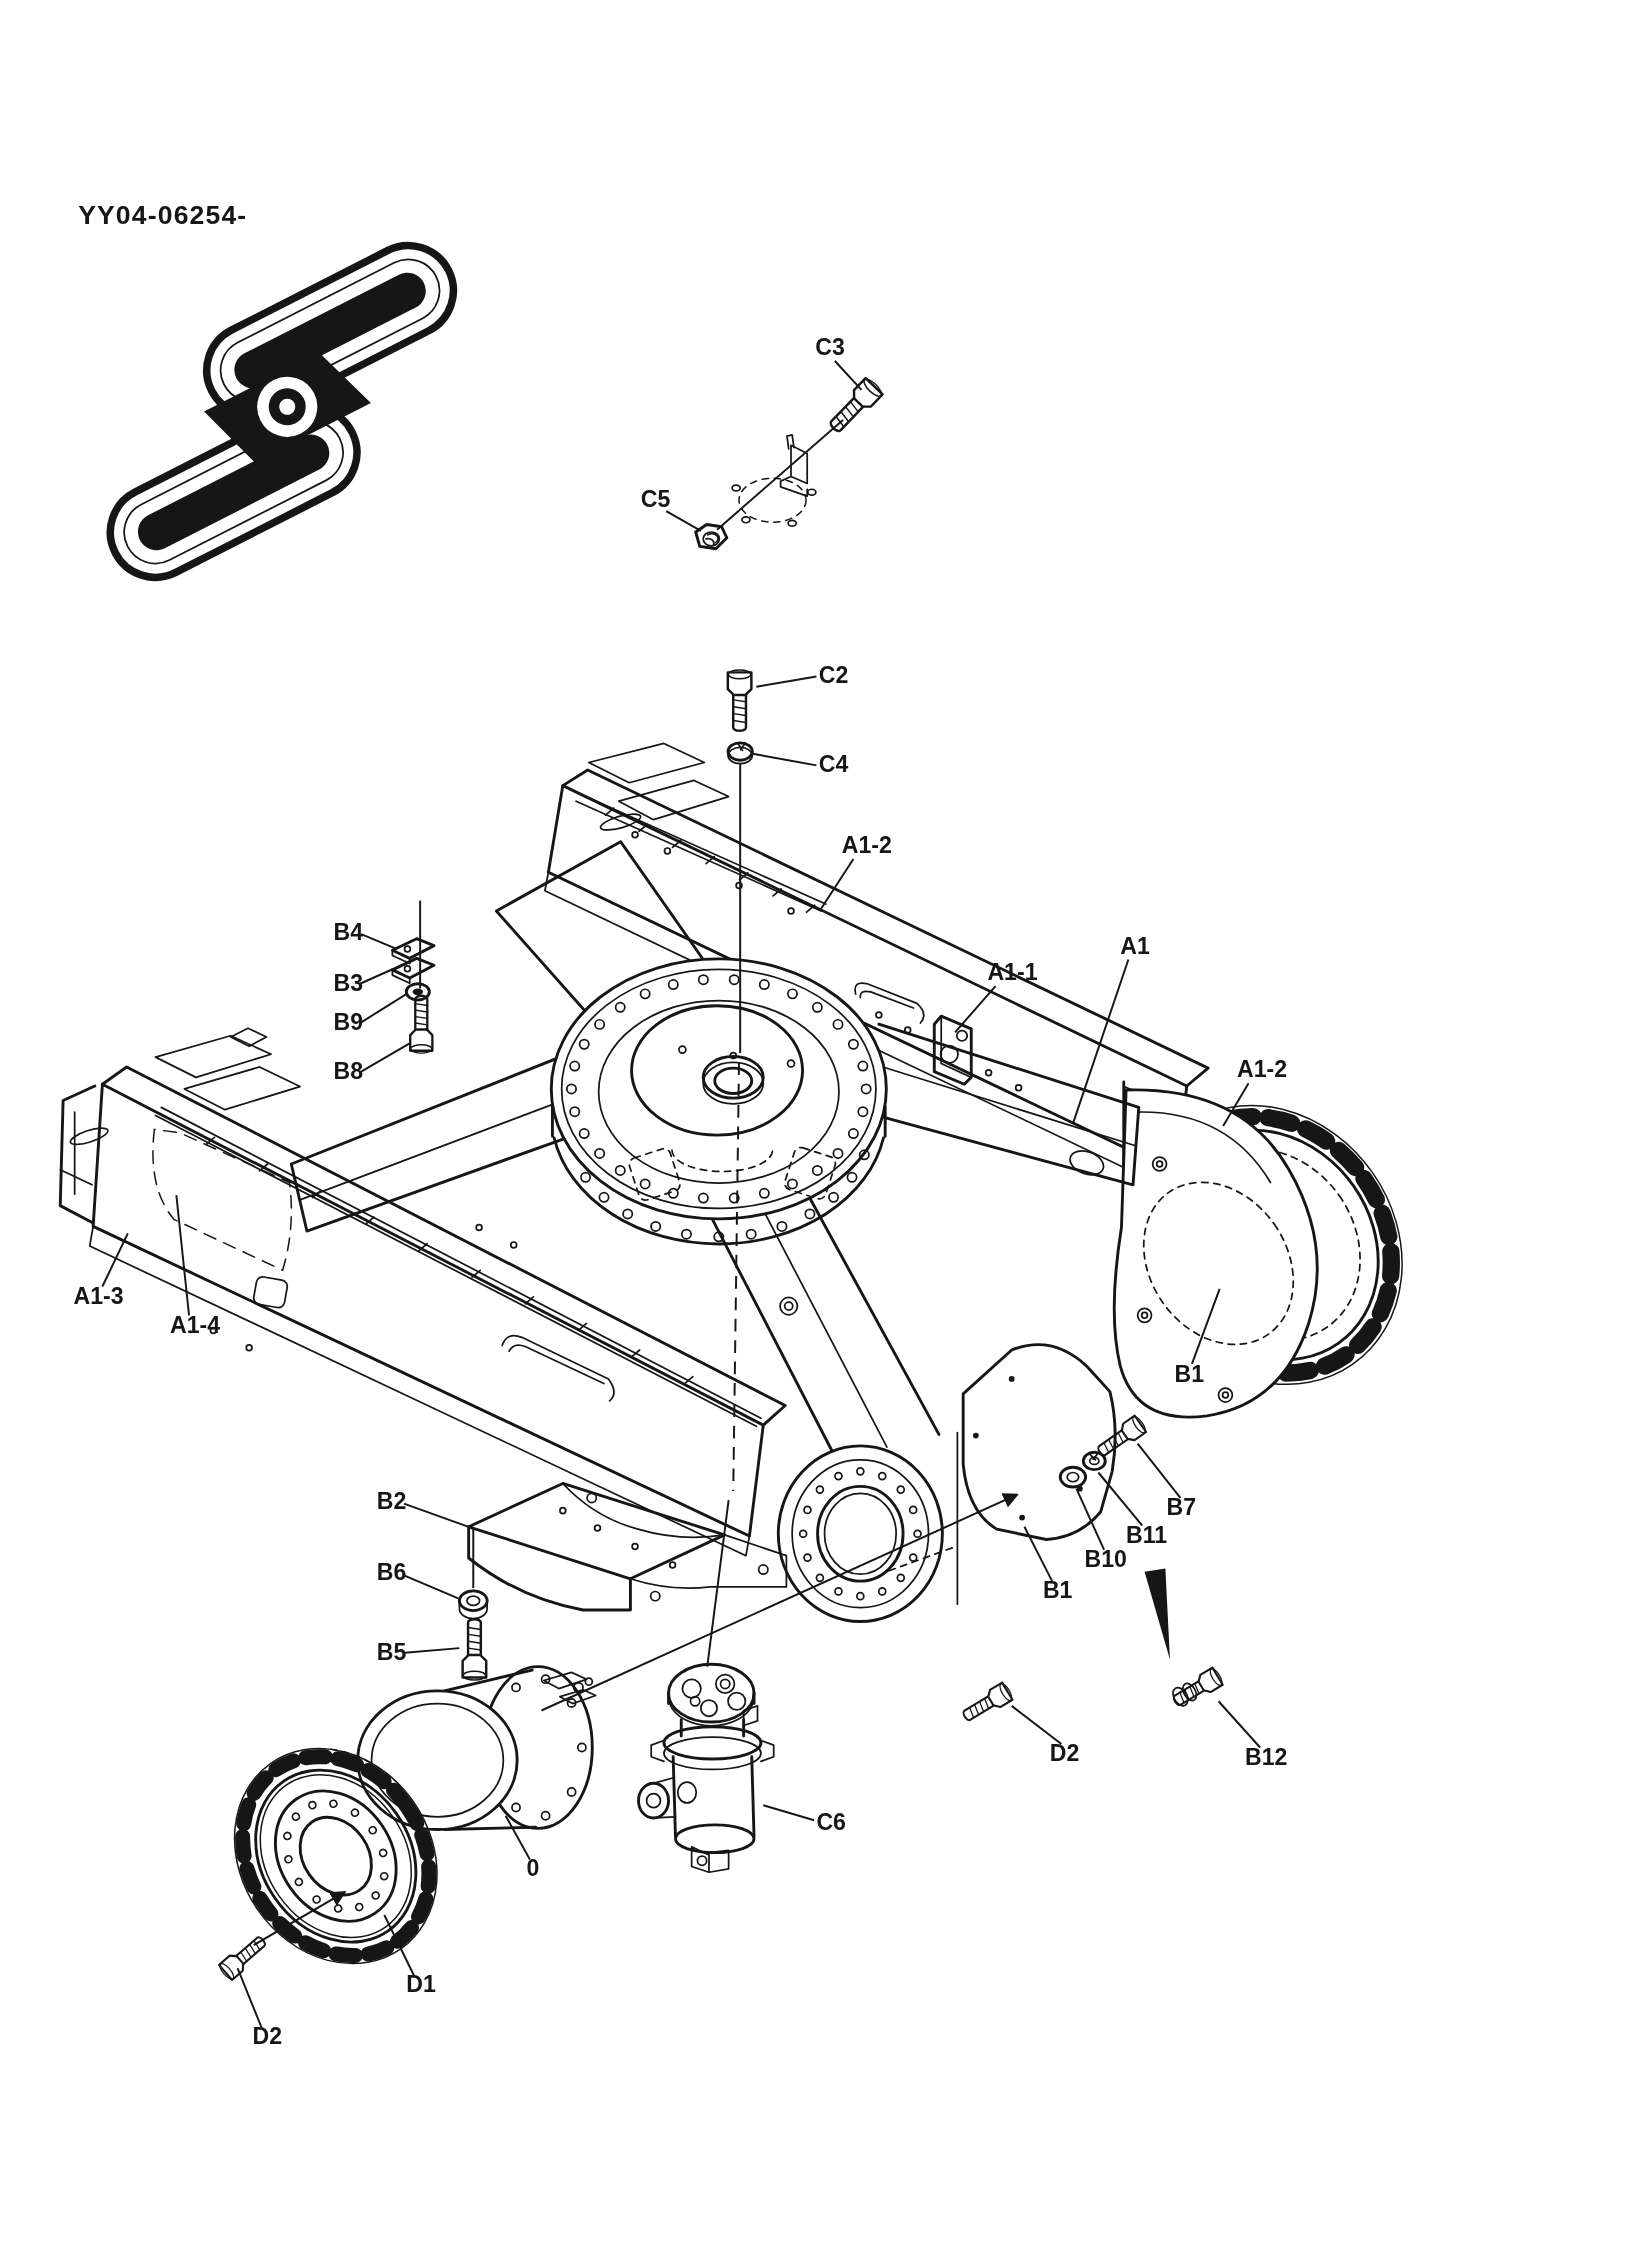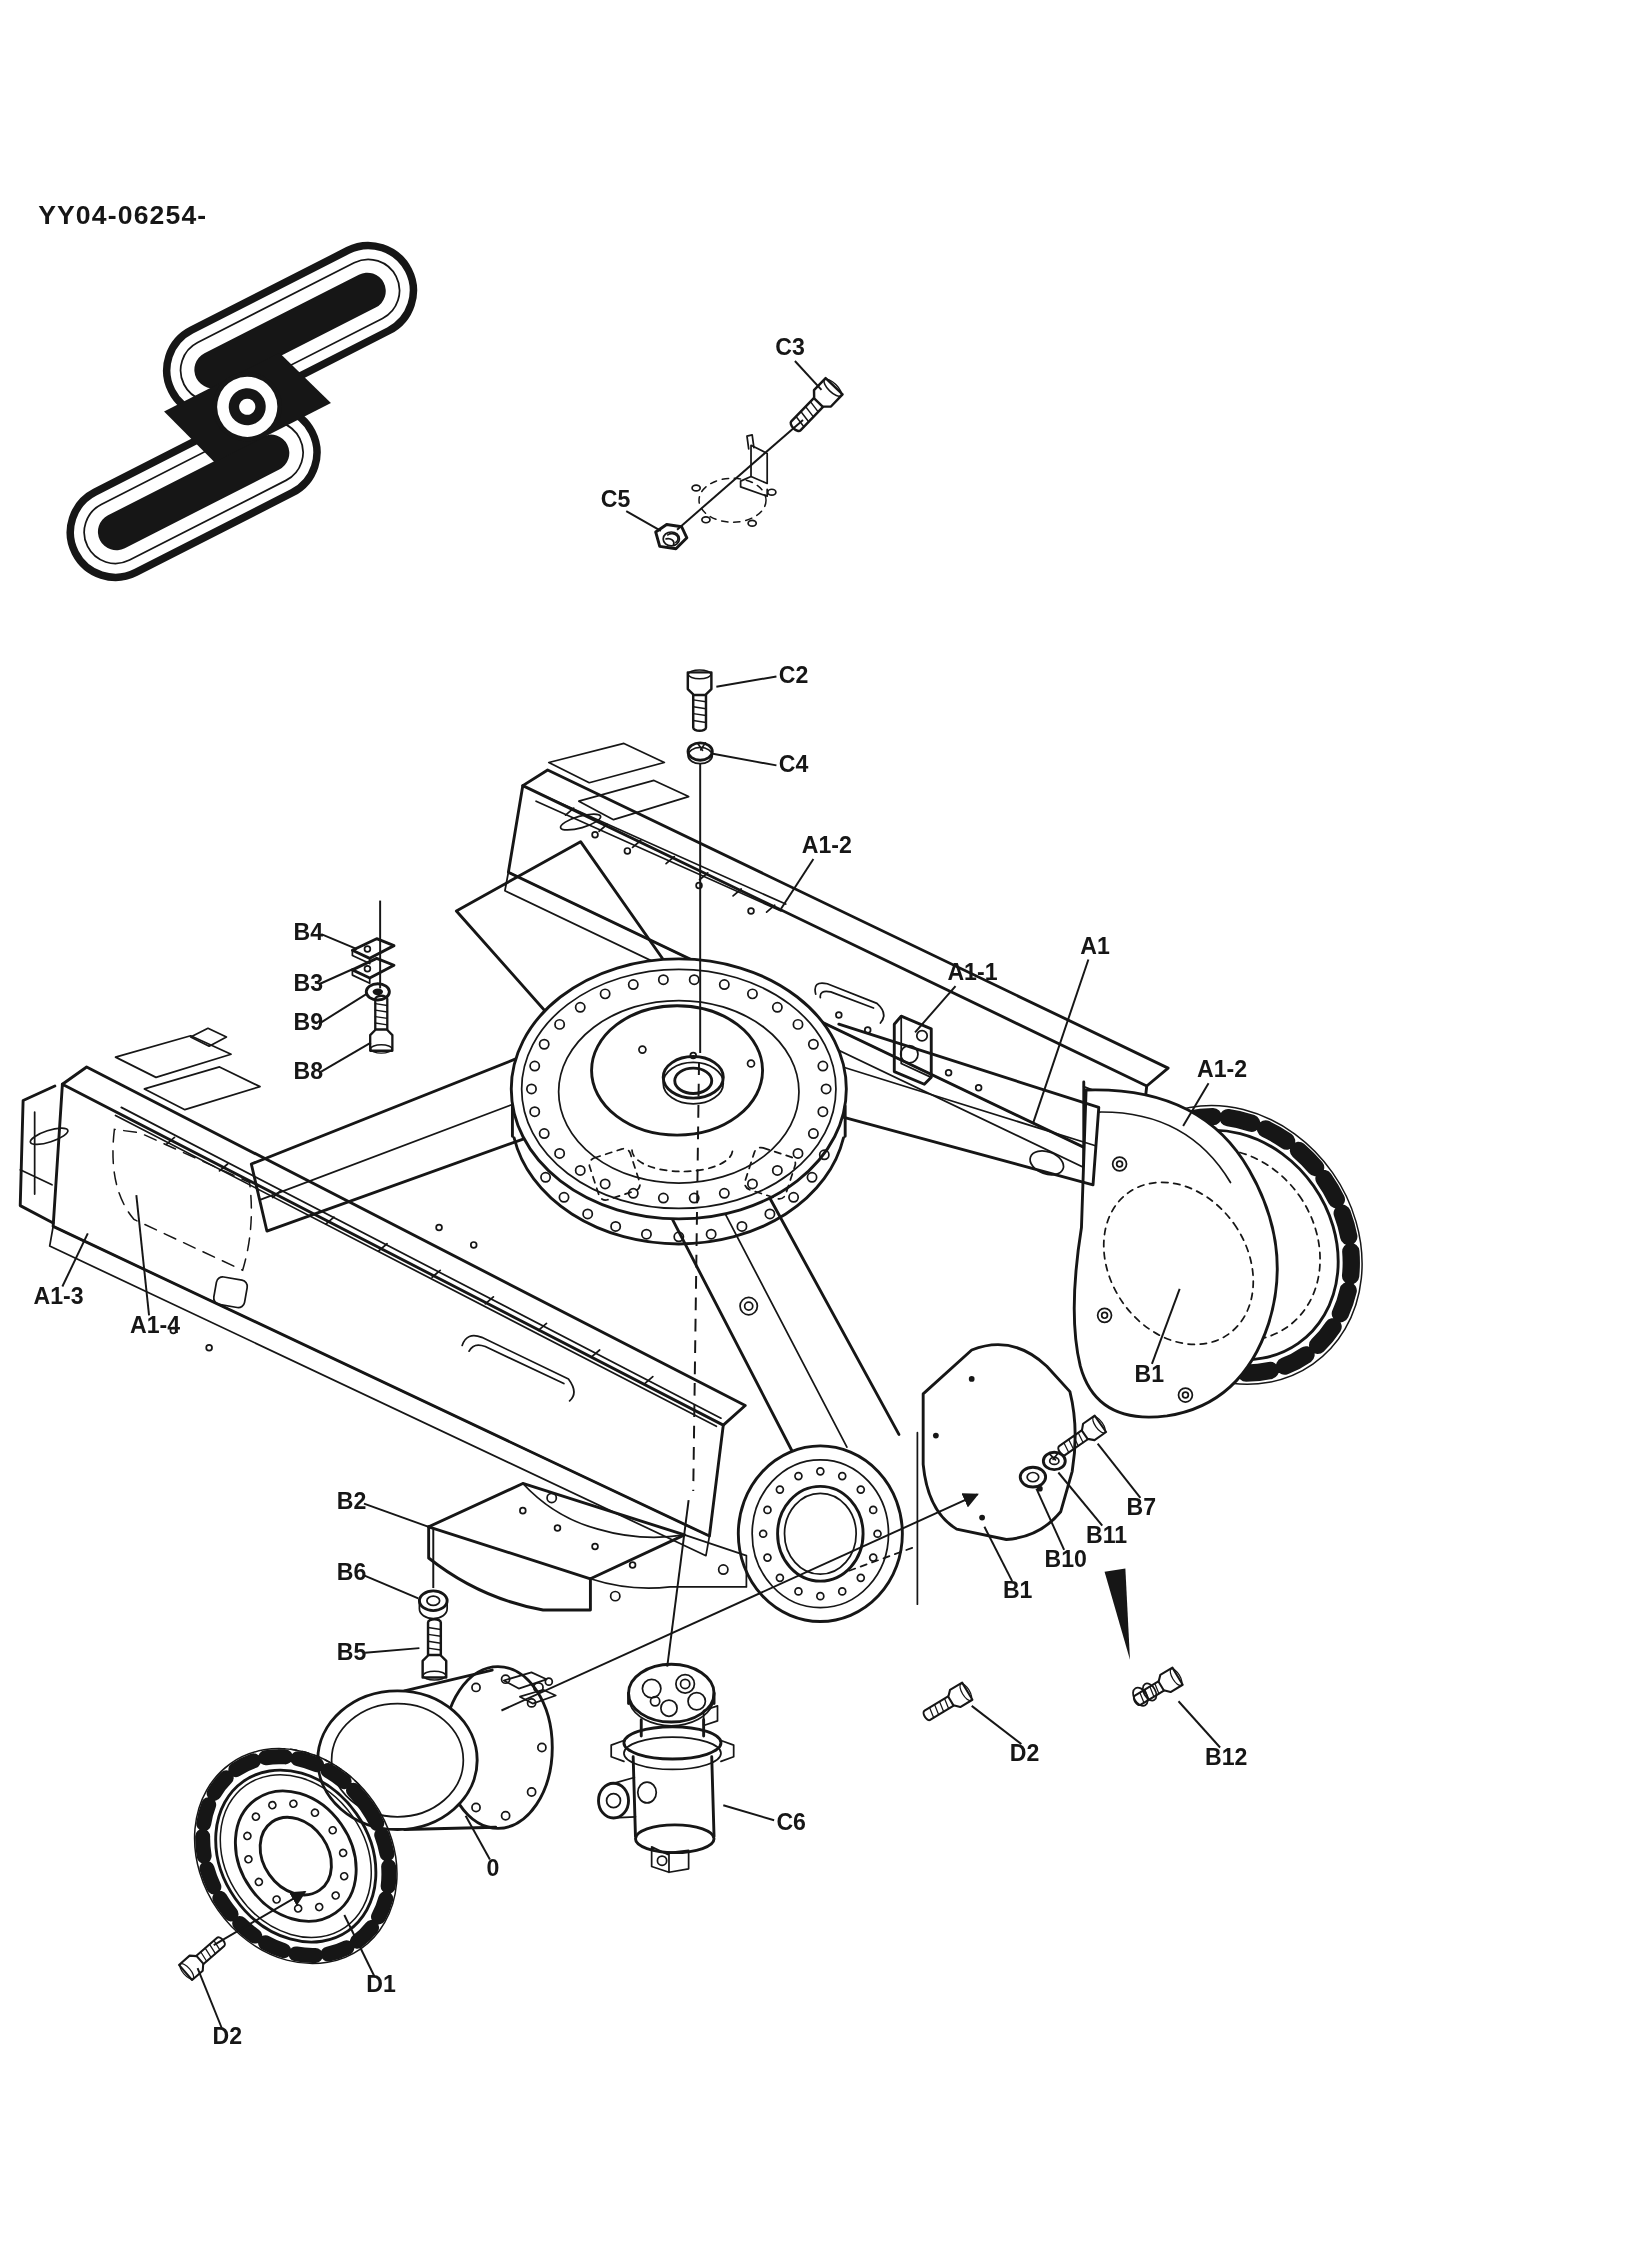--- a/index.html
+++ b/index.html
@@ -1,17 +1,17 @@
 <!DOCTYPE html>
 <html style="--ink: #161616; --paper: #ffffff;font-size:11px"><head>
 <meta charset="utf-8">
 <style>
   :root { --ink:#161616; --paper:#ffffff; }
   html,body { margin:0; padding:0; background:var(--paper); }
-  .page { position:relative; width:1368px; height:2261px; background:var(--paper); overflow:hidden; }
+  .page { position:relative; width:1368px; height:2261px; background:var(--paper); overflow:hidden;padding-left:40px; }
   svg { display:block; width:100%; height:100%; }
   .ln    { stroke:var(--ink); fill:none; stroke-width:5; stroke-linecap:round; stroke-linejoin:round; }
   .thin  { stroke:var(--ink); fill:none; stroke-width:3; stroke-linecap:round; stroke-linejoin:round; }
   .hair  { stroke:var(--ink); fill:none; stroke-width:2.6; stroke-linecap:round; }
   .fillw { fill:var(--paper); }
   .fillk { fill:var(--ink); stroke:none; }
   .dash  { stroke-dasharray:22 15; }
   .dashs { stroke-dasharray:11 10; }
   .teeth { stroke-dasharray:42 26; }
   .teeth2{ stroke-dasharray:34 22; }

